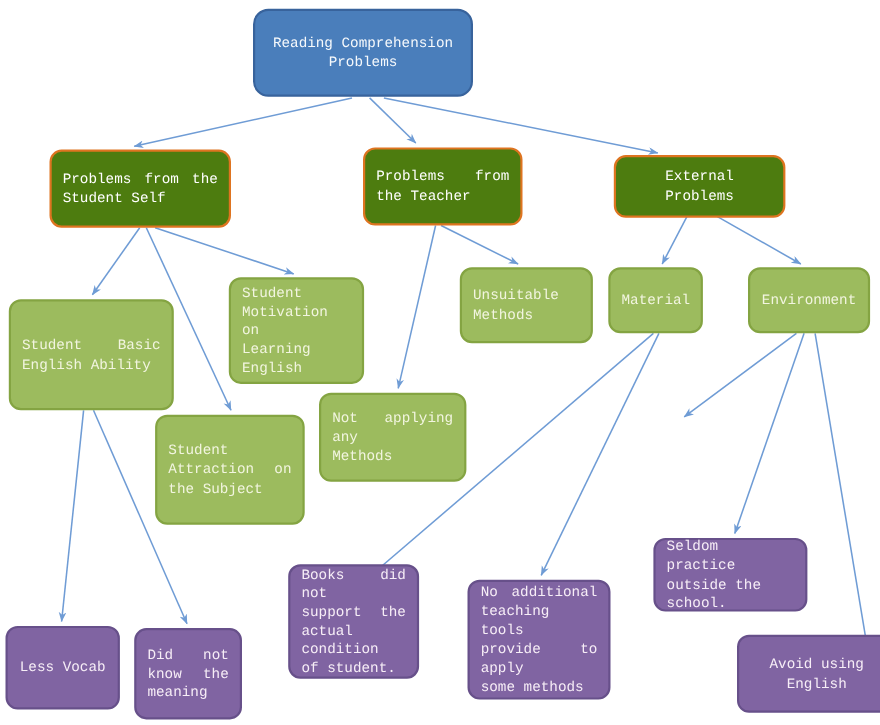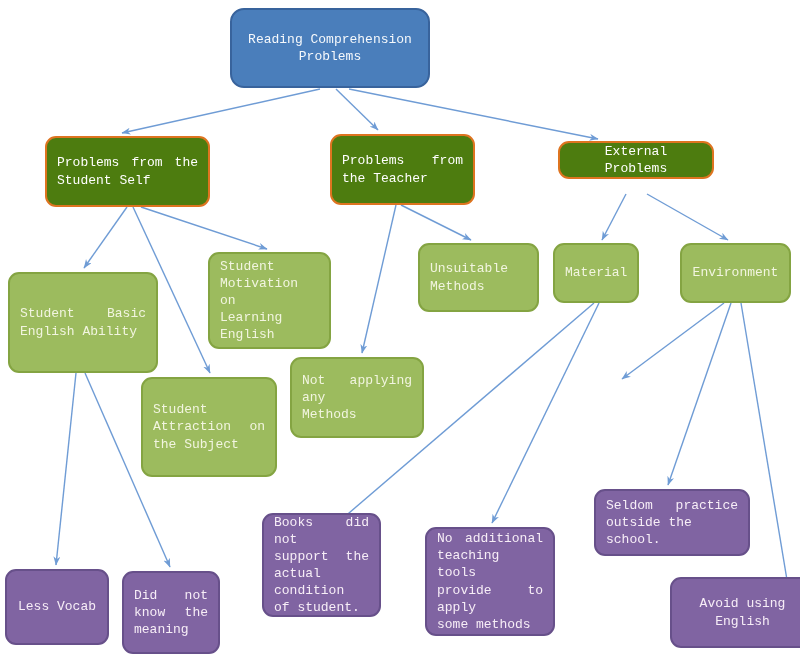--- a/index.html
+++ b/index.html
@@ -60,21 +60,21 @@
   <div class="node orange align-justify" style="left:45px;top:136px;width:165px;height:71px">
       <div class="tline">Problems from the</div>
       <div class="tline tlast">Student Self</div>
     </div>
 
   <div class="node orange align-justify" style="left:330px;top:134px;width:145px;height:71px">
       <div class="tline">Problems from</div>
       <div class="tline tlast">the Teacher</div>
     </div>
 
-  <div class="node orange align-center" style="left:558px;top:141px;width:156px;height:38px">
+  <div class="node orange align-center" style="left:558px;top:141px;width:156px;height:57px">
       <div class="tline tlast">External Problems</div>
     </div>
 
   <div class="node green align-justify" style="left:8px;top:272px;width:150px;height:101px">
       <div class="tline">Student Basic</div>
       <div class="tline tlast">English Ability</div>
     </div>
 
   <div class="node green align-justify" style="left:208px;top:252px;width:123px;height:97px">
       <div class="tline">Student</div>
@@ -124,21 +124,21 @@
     </div>
 
   <div class="node purple align-justify" style="left:425px;top:527px;width:130px;height:109px">
       <div class="tline">No additional</div>
       <div class="tline">teaching tools</div>
       <div class="tline">provide to apply</div>
       <div class="tline tlast">some methods</div>
     </div>
 
 
-  <div class="node purple align-justify" style="left:594px;top:489px;width:156px;height:67px">
+  <div class="node purple align-justify" style="left:594px;top:489px;width:140px;height:67px">
       <div class="tline">Seldom practice</div>
       <div class="tline tlast">outside the school.</div>
     </div>
 
   <div class="node purple align-center" style="left:670px;top:577px;width:145px;height:71px">
       <div class="tline tlast">Avoid using English</div>
     </div>
 
 </div>
 

